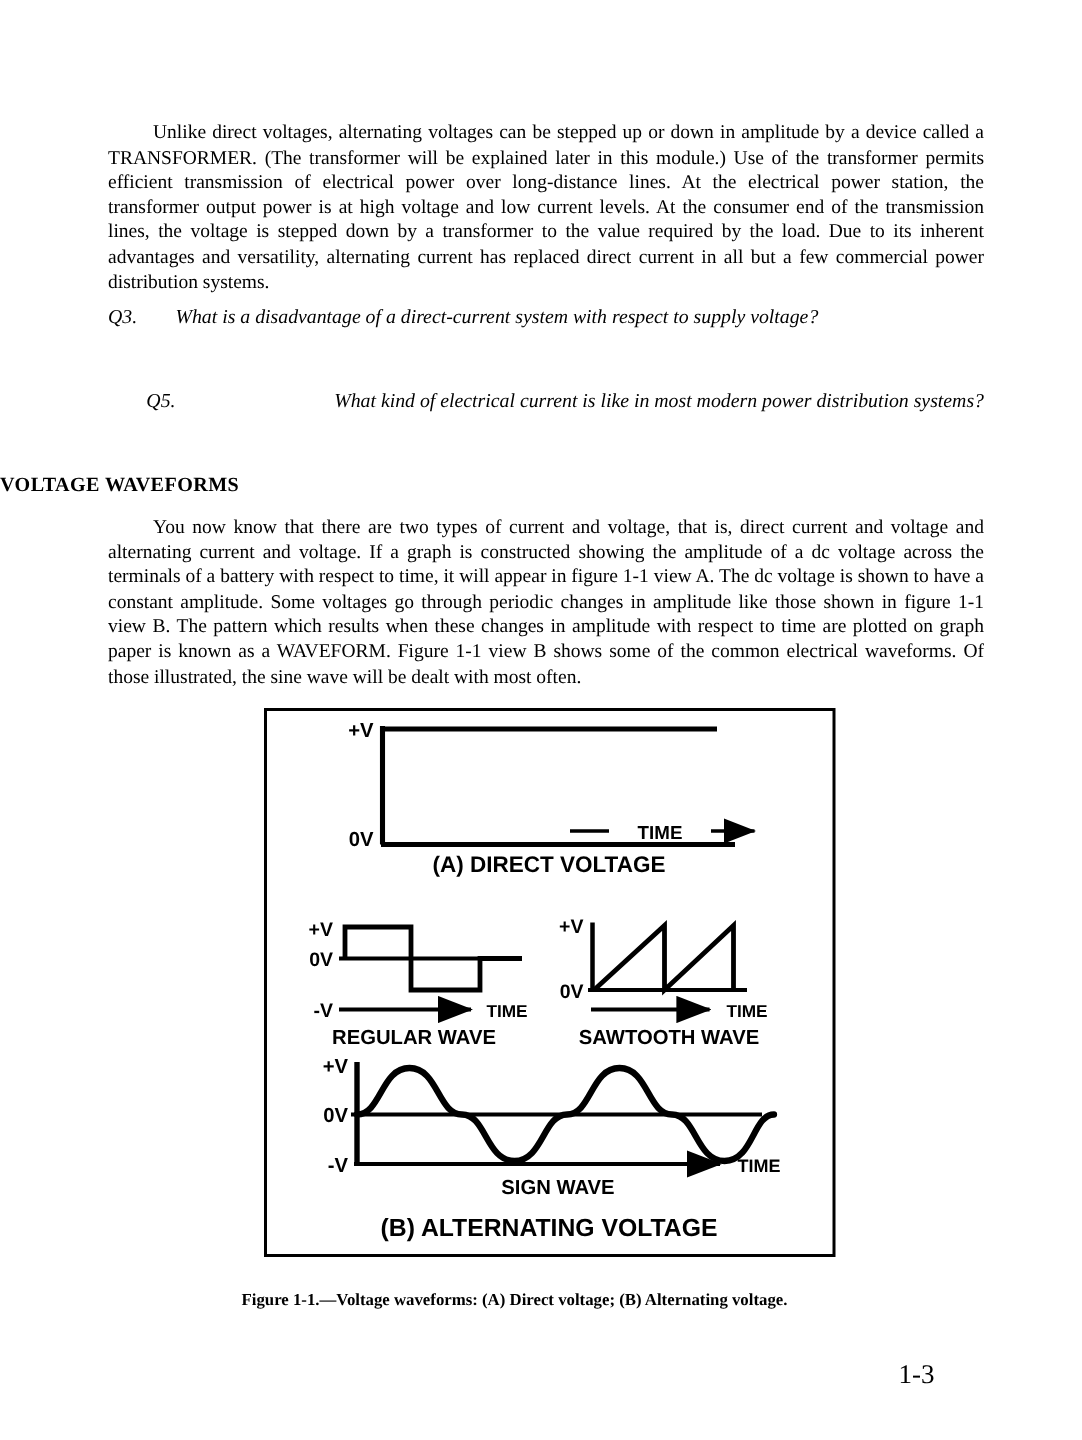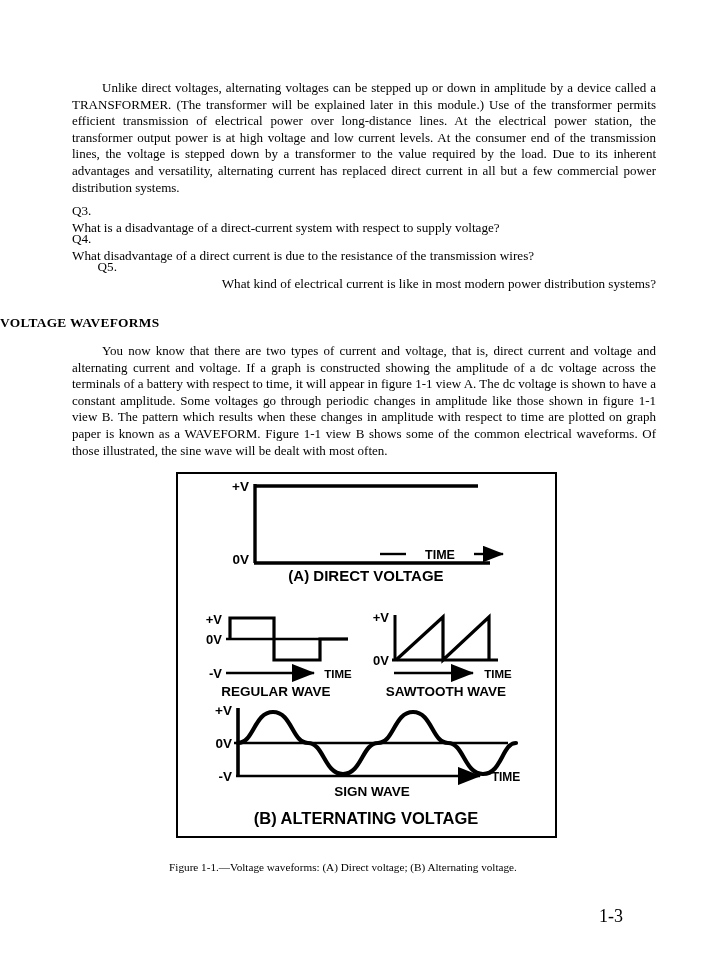--- a/index.html
+++ b/index.html
@@ -32,24 +32,24 @@
     text-justify: inter-word;
   }
   .body-text .indent { display: inline-block; width: 30px; }
 
   .para1 { top: 80px; }
 
   .qa {
     position: absolute;
     left: 72px;
     width: 584px;
+    font-style: italic;
     font-size: 13.2px;
     line-height: 16.6px;
     display: flex;
-    flex-direction: column;
   }
   .qa .qlabel {
     width: 45px;
     flex: none;
   }
   .qa .qtext { flex: 1; }
   .q3 { top: 203px; }
   .q4 { top: 231px; }
   .q5 { top: 259px; text-align: right; }
 
@@ -78,21 +78,21 @@
     background: #ffffff;
   }
   .figure-svg { display: block; }
 
   .fig-caption {
     position: absolute;
     left: 0;
     width: 686px;
     top: 861px;
     text-align: center;
-    font-weight: normal;
+    font-weight: bold;
     font-size: 11.2px;
   }
 
   .page-number {
     position: absolute;
     left: 0;
     width: 623px;
     top: 906px;
     text-align: right;
     font-size: 18px;
@@ -107,24 +107,20 @@
 </head>
 <body>
 
 <div class="page">
 
   <div class="body-text para1"><span class="indent"></span><span>Unlike direct voltages, alternating voltages can be stepped up or down in amplitude by a device called a TRANSFORMER. (The transformer will be explained later in this module.) Use of the transformer permits efficient transmission of electrical power over long-distance lines. At the electrical power station, the transformer output power is at high voltage and low current levels. At the consumer end of the transmission lines, the voltage is stepped down by a transformer to the value required by the load. Due to its inherent advantages and versatility, alternating current has replaced direct current in all but a few commercial power distribution systems.</span></div>
 
   <div class="qa q3">
     <span class="qlabel">Q3.</span>
     <span class="qtext">What is a disadvantage of a direct-current system with respect to supply voltage?</span>
-  </div>
-  <div class="qa q4">
-    <span class="qlabel">Q4.</span>
-    <span class="qtext">What disadvantage of a direct current is due to the resistance of the transmission wires?</span>
   </div>
   <div class="qa q5">
     <span class="qlabel">Q5.</span>
     <span class="qtext">What kind of electrical current is like in most modern power distribution systems?</span>
   </div>
 
   <div class="section-heading">VOLTAGE WAVEFORMS</div>
 
   <div class="body-text para2"><span class="indent"></span><span>You now know that there are two types of current and voltage, that is, direct current and voltage and alternating current and voltage. If a graph is constructed showing the amplitude of a dc voltage across the terminals of a battery with respect to time, it will appear in figure 1-1 view A. The dc voltage is shown to have a constant amplitude. Some voltages go through periodic changes in amplitude like those shown in figure 1-1 view B. The pattern which results when these changes in amplitude with respect to time are plotted on graph paper is known as a WAVEFORM. Figure 1-1 view B shows some of the common electrical waveforms. Of those illustrated, the sine wave will be dealt with most often.</span></div>
 

